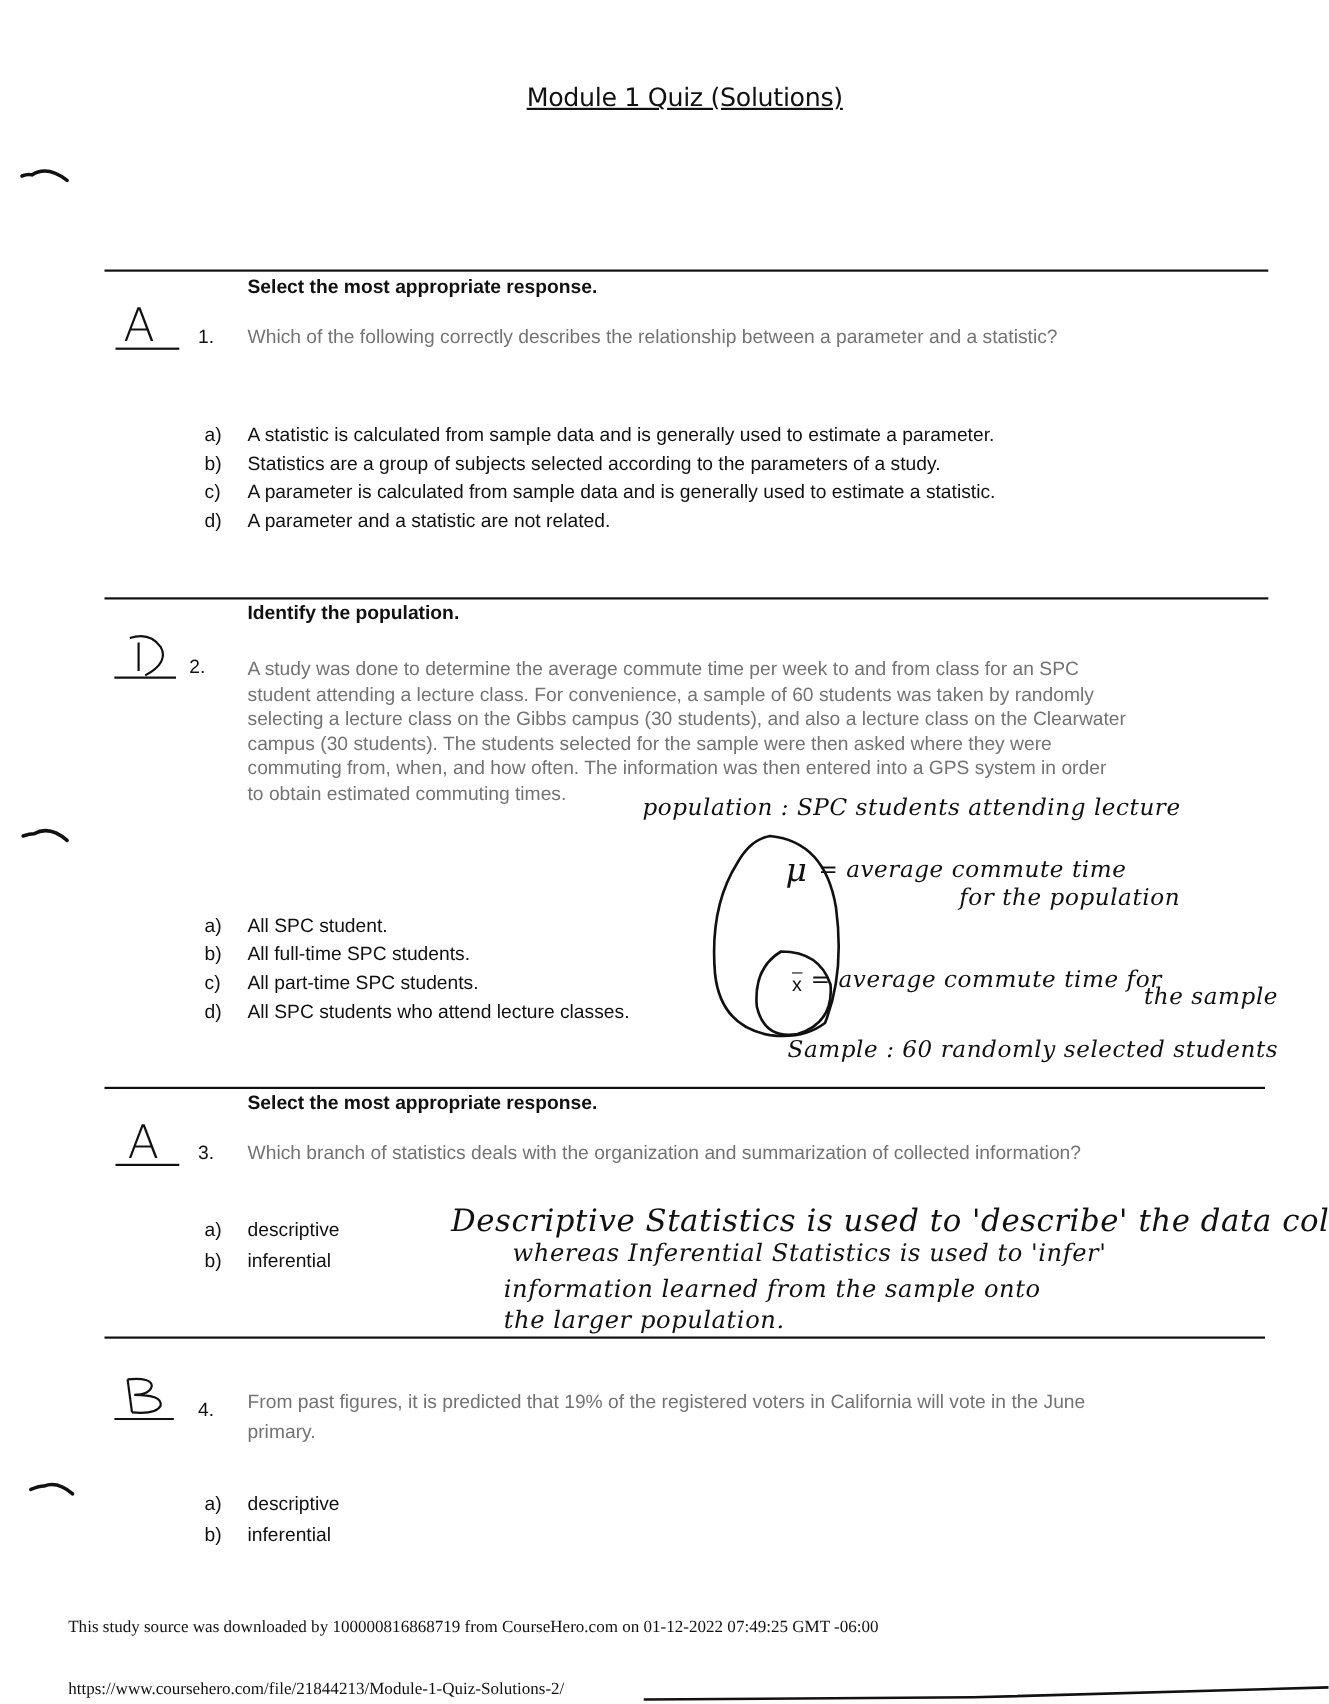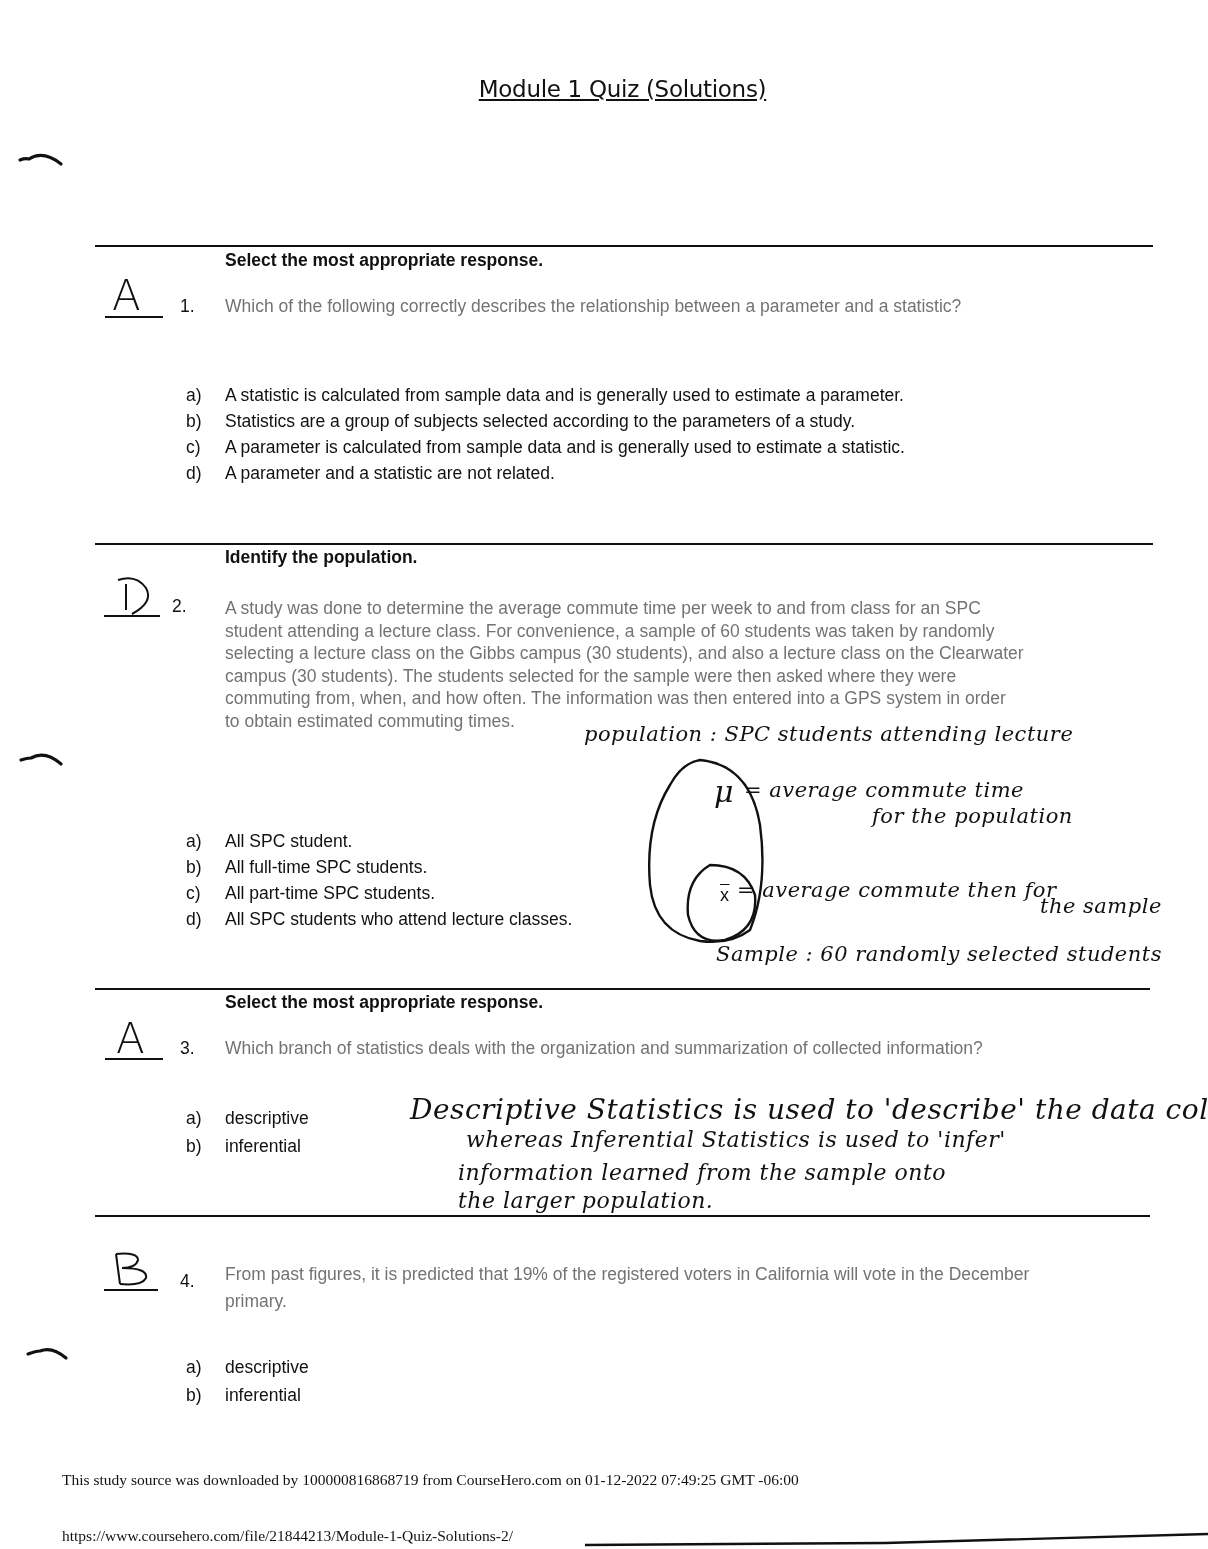--- a/index.html
+++ b/index.html
@@ -106,21 +106,21 @@
   <svg class="mark" style="left:640px;top:755px;" width="140" height="190" viewBox="0 0 140 190">
     <path d="M60 5 Q110 10 120 70 Q128 130 110 175 Q90 190 60 186 Q15 178 10 130 Q5 70 30 30 Q42 8 60 5 Z" stroke="#111" stroke-width="2.4" fill="none"></path>
     <path d="M70 110 Q105 110 115 140 Q118 175 85 185 Q55 190 48 160 Q45 125 70 110 Z" stroke="#111" stroke-width="2.4" fill="none"></path>
   </svg>
 
   <div class="hand" style="left:714px;top:774px;font-size:30px;">μ</div>
   <div class="hand" style="left:744px;top:778px;">= average commute time</div>
   <div class="hand" style="left:872px;top:804px;">for the population</div>
 
   <div class="hand" style="left:720px;top:882px;"><span class="xbar">x</span></div>
-  <div class="hand" style="left:737px;top:878px;">= average commute then for</div>
+  <div class="hand" style="left:737px;top:878px;">= average commute time for</div>
   <div class="hand" style="left:1040px;top:894px;">the sample</div>
 
   <div class="hand" style="left:716px;top:942px;">Sample :  60 randomly selected students</div>
 
   <div class="opt" style="left:186px;top:828px;">
     <span class="lbl">a)</span>
     <span class="txt">All SPC student.</span>
   </div>
   <div class="opt" style="left:186px;top:854px;">
     <span class="lbl">b)</span>
@@ -158,21 +158,21 @@
 
   <div class="rule" style="left:95px;top:1215px;width:1055px;"></div>
   <svg class="mark" style="left:102px;top:1250px;" width="64" height="44" viewBox="0 0 64 44">
     <path d="M14 4 L18 34" stroke="#111" stroke-width="2" fill="none"></path>
     <path d="M14 4 Q36 2 36 10 Q34 18 20 18 Q46 18 44 28 Q40 36 18 34" stroke="#111" stroke-width="2" fill="none"></path>
     <path d="M2 40 L56 40" stroke="#111" stroke-width="2"></path>
   </svg>
 
   <div class="qnum" style="left:180px;top:1271px;">4.</div>
   <div class="qtext" style="top:1261px;white-space:nowrap;line-height:27px;">
-    <div>From past figures, it is predicted that 19% of the registered voters in California will vote in the December</div>
+    <div>From past figures, it is predicted that 19% of the registered voters in California will vote in the June</div>
     <div>primary.</div>
   </div>
 
   <div class="opt" style="left:186px;top:1354px;">
     <span class="lbl">a)</span>
     <span class="txt">descriptive</span>
   </div>
   <div class="opt" style="left:186px;top:1382px;">
     <span class="lbl">b)</span>
     <span class="txt">inferential</span>

